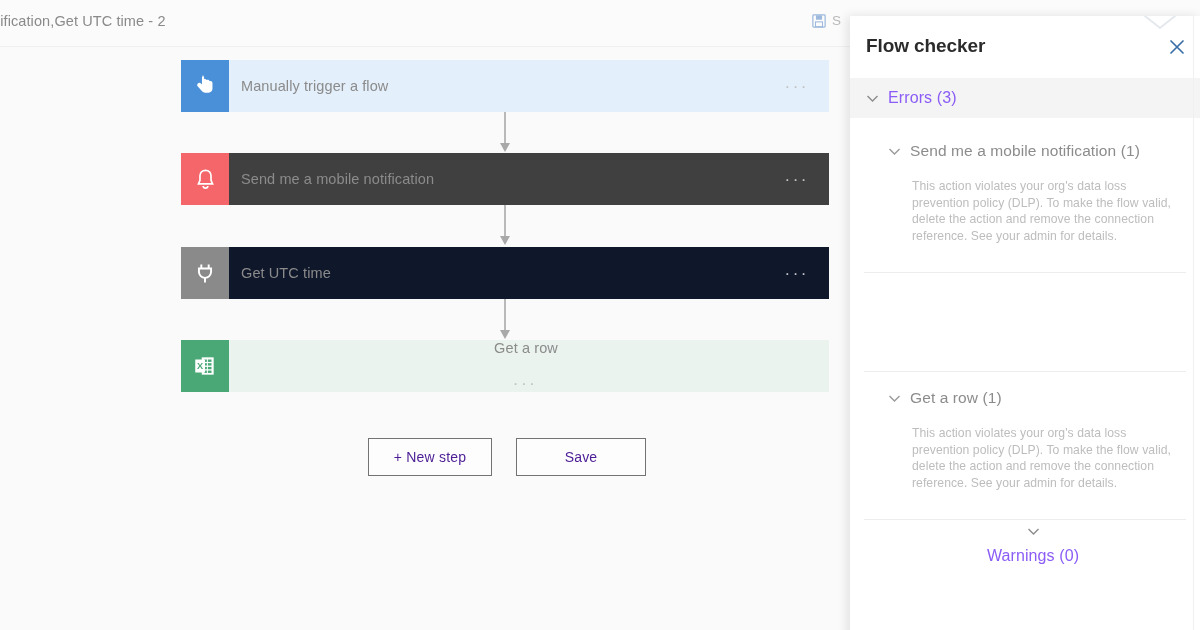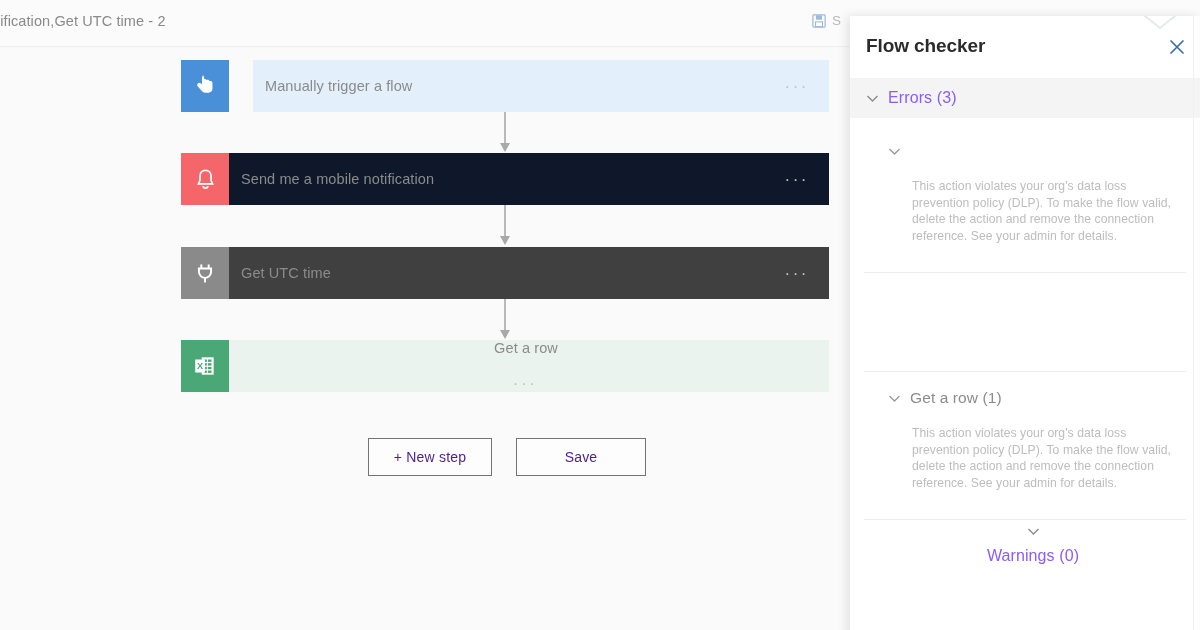--- a/index.html
+++ b/index.html
@@ -103,23 +103,23 @@
     color: #c3c3c3;
     line-height: 1;
     user-select: none;
     padding-right: 2px;
   }
 
   
   .card.trigger   .card-icon { background: #4a90d9; }
   .card.trigger   .card-body { background: #e3effa; }
   .card.notify    .card-icon { background: #f4666a; }
-  .card.notify    .card-body { background: #0f172a; }
+  .card.notify    .card-body { background: #404040; }
   .card.utc       .card-icon { background: #8a8a8a; }
-  .card.utc       .card-body { background: #404040; }
+  .card.utc       .card-body { background: #0f172a; }
   .card.excel     .card-icon { background: #4aa877; }
   .card.excel     .card-body { background: #eaf3ee; flex-direction: column; }
 
   
   .arrow {
     position: absolute;
     left: 497px;
     width: 16px;
     height: 42px;
   }
@@ -268,21 +268,21 @@
           <svg width="14" height="14" viewBox="0 0 16 16">
             <rect x="1" y="1" width="14" height="14" rx="1" fill="none" stroke="#9db9dd" stroke-width="1.4"></rect>
             <rect x="4.5" y="1.5" width="7" height="5" fill="#9db9dd"></rect>
             <rect x="4" y="9" width="8" height="5.5" fill="none" stroke="#9db9dd" stroke-width="1.2"></rect>
           </svg>
         </span>
         <span>S</span>
       </div>
     </div>
 
-    <div class="card trigger" style="top:60px;gap:24px;">
+    <div class="card trigger" style="top:60px;">
       <div class="card-icon">
         <svg width="26" height="26" viewBox="0 0 24 24" fill="#ffffff">
           <path d="M11.2 2.4c-1.1 0-2 .9-2 2v6.1l-.9-.9c-.8-.8-2.1-.8-2.9 0-.8.8-.8 2.1 0 2.9l3.9 4.4c.7.8 1.7 1.3 2.8 1.3h3.2c2 0 3.6-1.6 3.6-3.6V9.2c0-1-.8-1.8-1.8-1.8-.3 0-.6.1-.8.2-.2-.8-.9-1.4-1.8-1.4-.4 0-.7.1-1 .3-.3-.6-.9-1-1.6-1-.3 0-.5.1-.7.2V4.4c0-1.1-.9-2-2-2z"></path>
         </svg>
       </div>
       <div class="card-body">
         <span class="card-label">Manually trigger a flow</span>
         <span class="card-ellipsis">···</span>
       </div>
     </div>
@@ -388,20 +388,21 @@
       <span class="section-title">Errors (3)</span>
     </div>
 
     <div class="err-group" style="top:120px;">
       <div class="err-head">
         <span class="chev">
           <svg class="chev" viewBox="0 0 13 13">
               <path d="M1.5 4 L6.5 9 L11.5 4" fill="none" stroke="#9a9a9a" stroke-width="1.4"></path>
             </svg>
         </span>
+        <span class="err-name">Send me a mobile notification (1)</span>
       </div>
       <div class="err-text">This action violates your org's data loss prevention policy (DLP). To make the flow valid, delete the action and remove the connection reference. See your admin for details.</div>
     </div>
 
     <div class="divider" style="top:256px;"></div>
 
 
     <div class="divider" style="top:355px;"></div>
 
     <div class="err-group" style="top:367px;">

